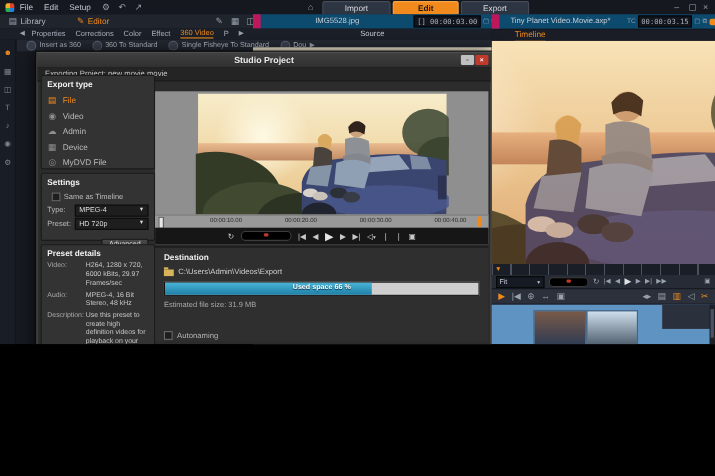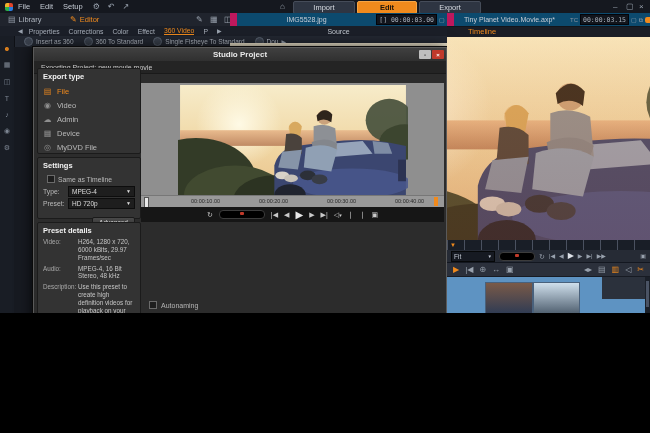--- a/index.html
+++ b/index.html
@@ -334,20 +334,32 @@
     <span class="tic">◀</span>
     <span class="tic" style="font-size:10px;color:#e8e8e8">▶</span>
     <span class="tic">▶</span>
     <span class="tic">▶|</span>
     <span class="tic">◁<span style="font-size:5px">▾</span></span>
     <span class="tic">❘</span>
     <span class="tic">❘</span>
     <span class="tic">▣</span>
   </div>
 
+  <div class="abs" id="ddest">
+    <div style="color:#f0f0f0;font-size:7.5px;font-weight:bold">Destination</div>
+    <div class="row" style="margin-top:6px">
+      <span class="folder"></span>
+      <span style="color:#cfcfcf;font-size:7px">C:\Users\Admin\Videos\Export</span>
+    </div>
+    <div id="dbar">
+      <div id="dbarfill" style="width:66%"></div>
+      <div id="dbartext">Used space 66 %</div>
+    </div>
+    <div style="color:#a8a8a8;font-size:6.8px;margin-top:5px">Estimated file size: 31.9 MB</div>
+  </div>
   <div class="abs row" style="left:149px;top:301px;gap:4px">
     <span class="cbx"></span>
     <span style="color:#b5b5b5;font-size:7px">Autonaming</span>
   </div>
 
   <div class="abs" id="rp-preview">
     <svg width="203" height="203" viewBox="70 0 130 112" preserveAspectRatio="xMidYMid slice">
         <use href="#sceneg"></use>
       </svg>
     <div class="warm"></div>

